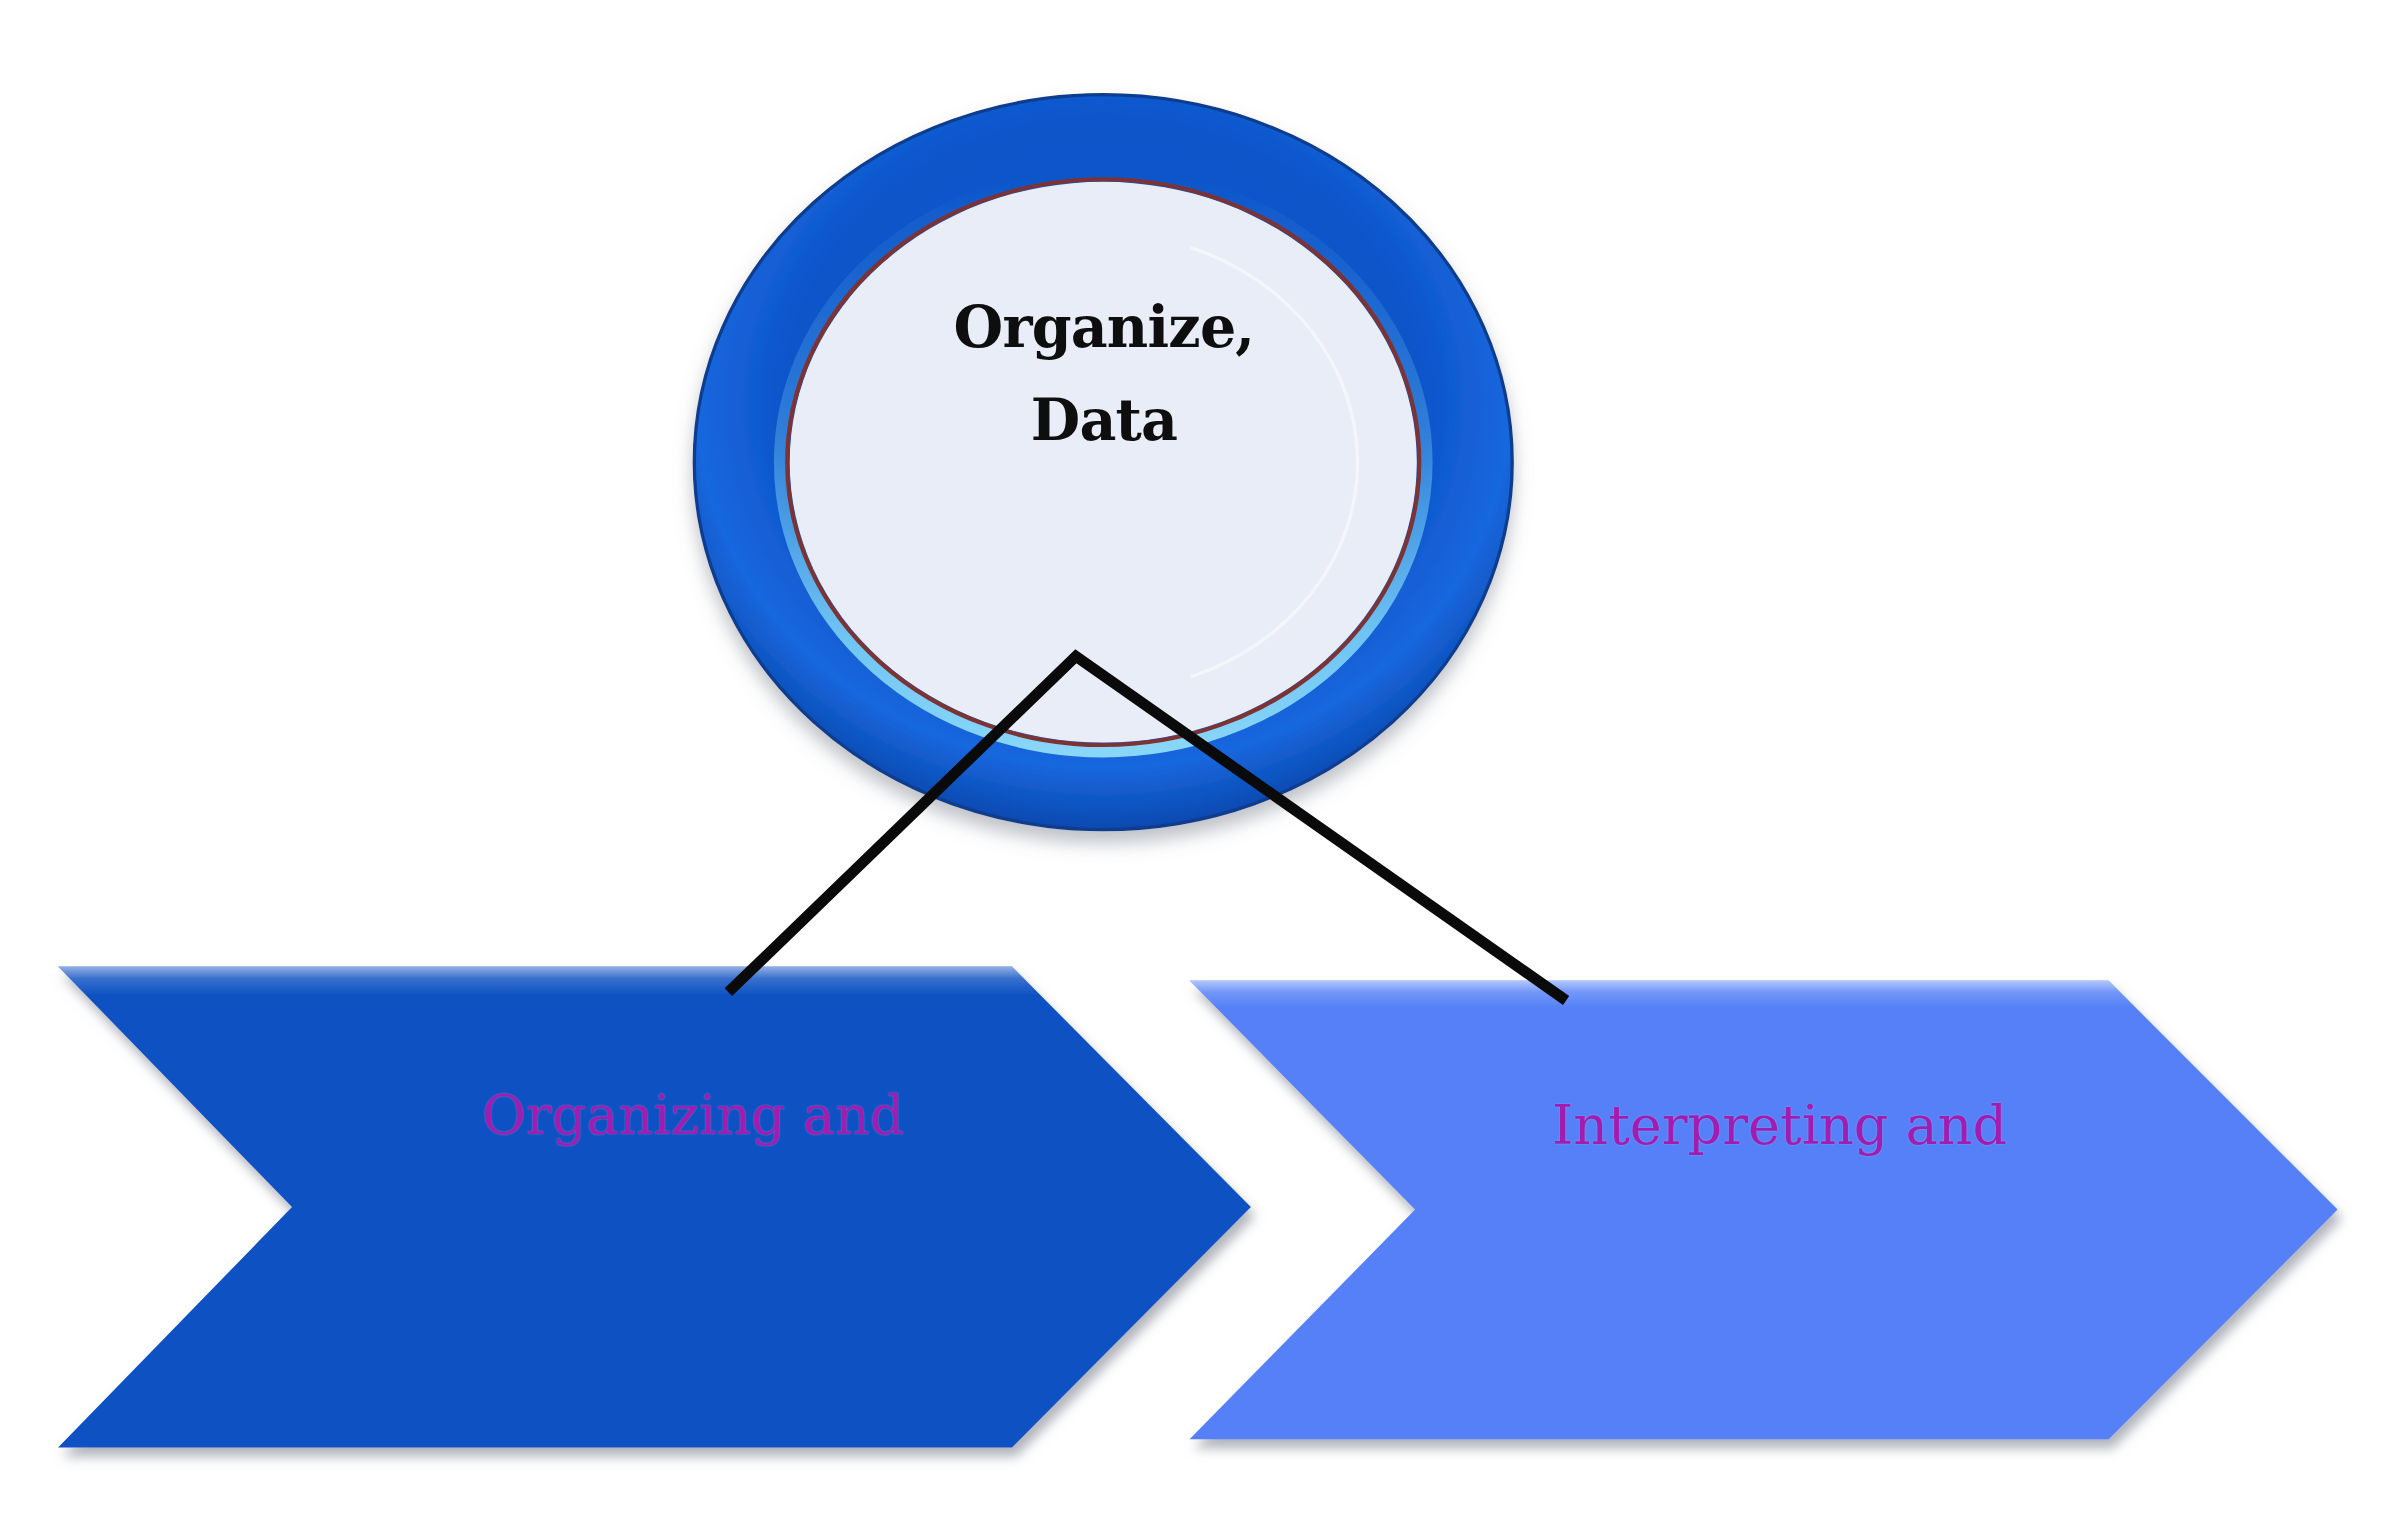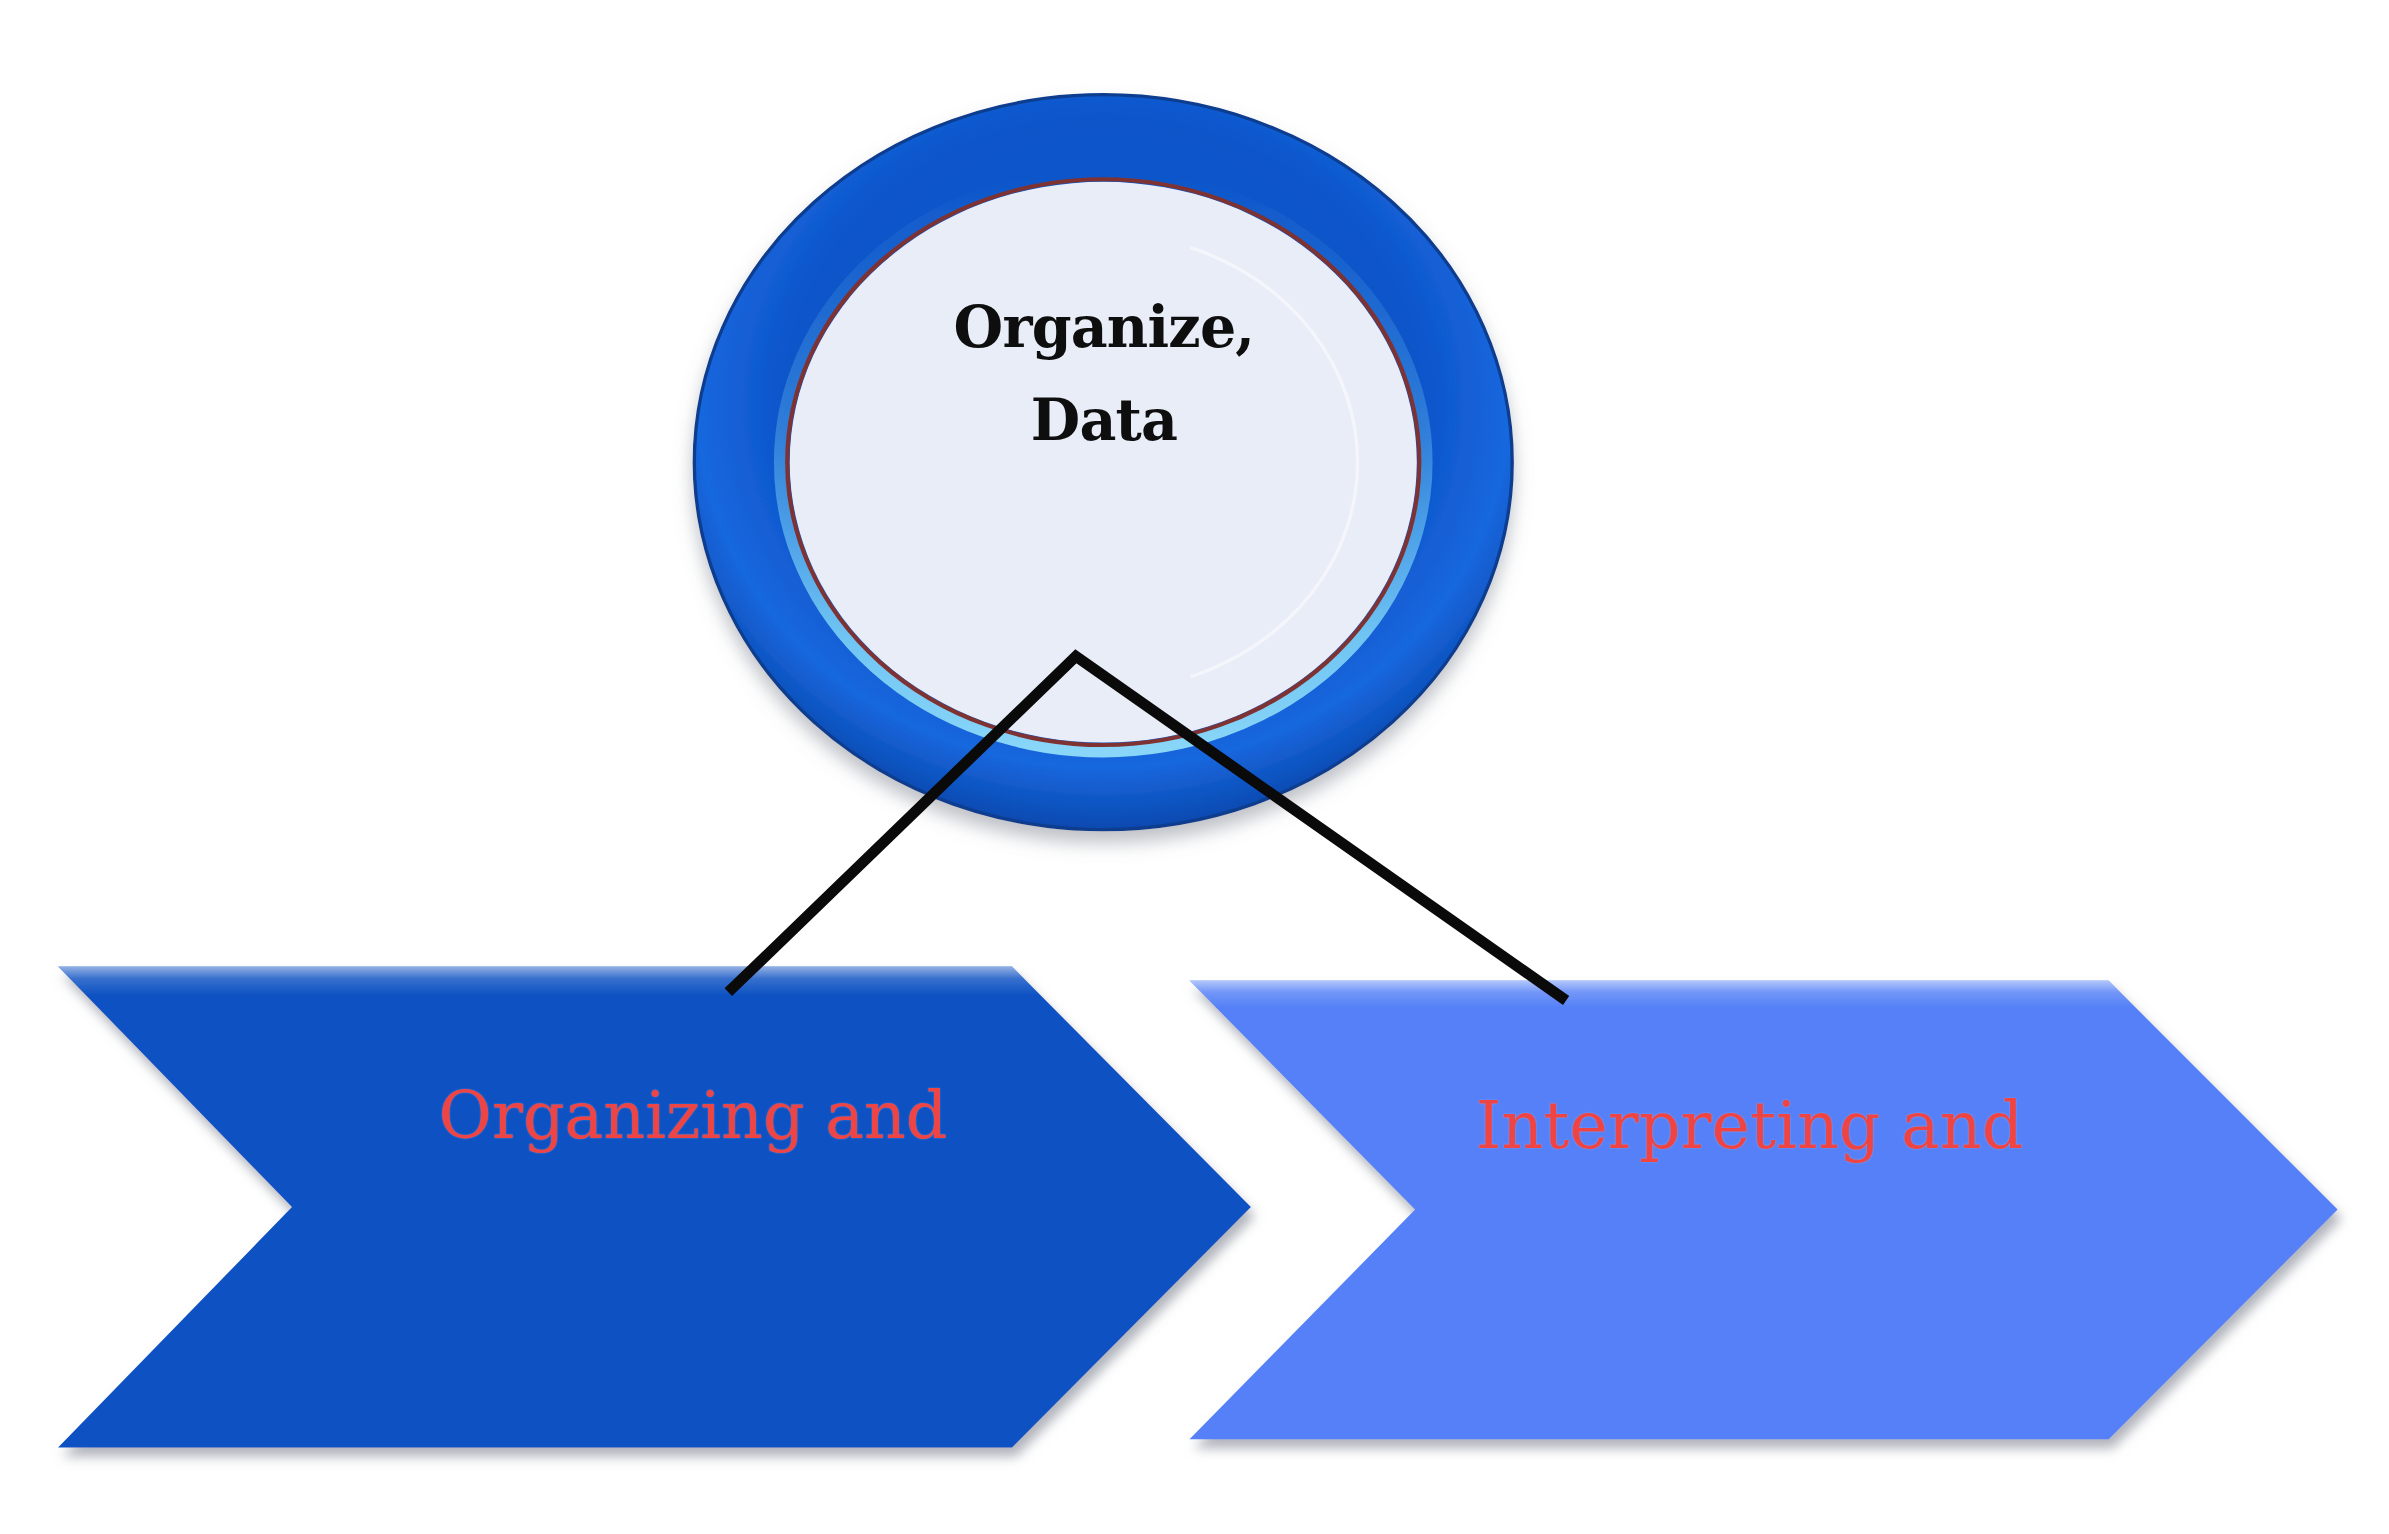--- a/index.html
+++ b/index.html
@@ -30,33 +30,33 @@
     left: 772px;
     top: 280px;
     width: 664px;
     font-size: 57px;
     line-height: 93px;
     font-weight: 700;
     color: #0e0e0e;
     letter-spacing: -0.8px;
   }
   .arrow-label {
-    font-size: 65px;
+    font-size: 54px;
     line-height: 120px;
     font-weight: 400;
-    color: #ef4444;
+    color: #a21caf;
     text-shadow: 0 0 1.7px rgba(255,255,255,0.35);
   }
   .arrow-label.left {
     left: 274px;
     top: 1056px;
     width: 838px;
   }
   .arrow-label.right {
-    left: 1376px;
+    left: 1406px;
     top: 1066px;
     width: 747px;
     text-align: center;
   }
 </style>
 </head>
 <body>
 
 <div class="canvas">
 

